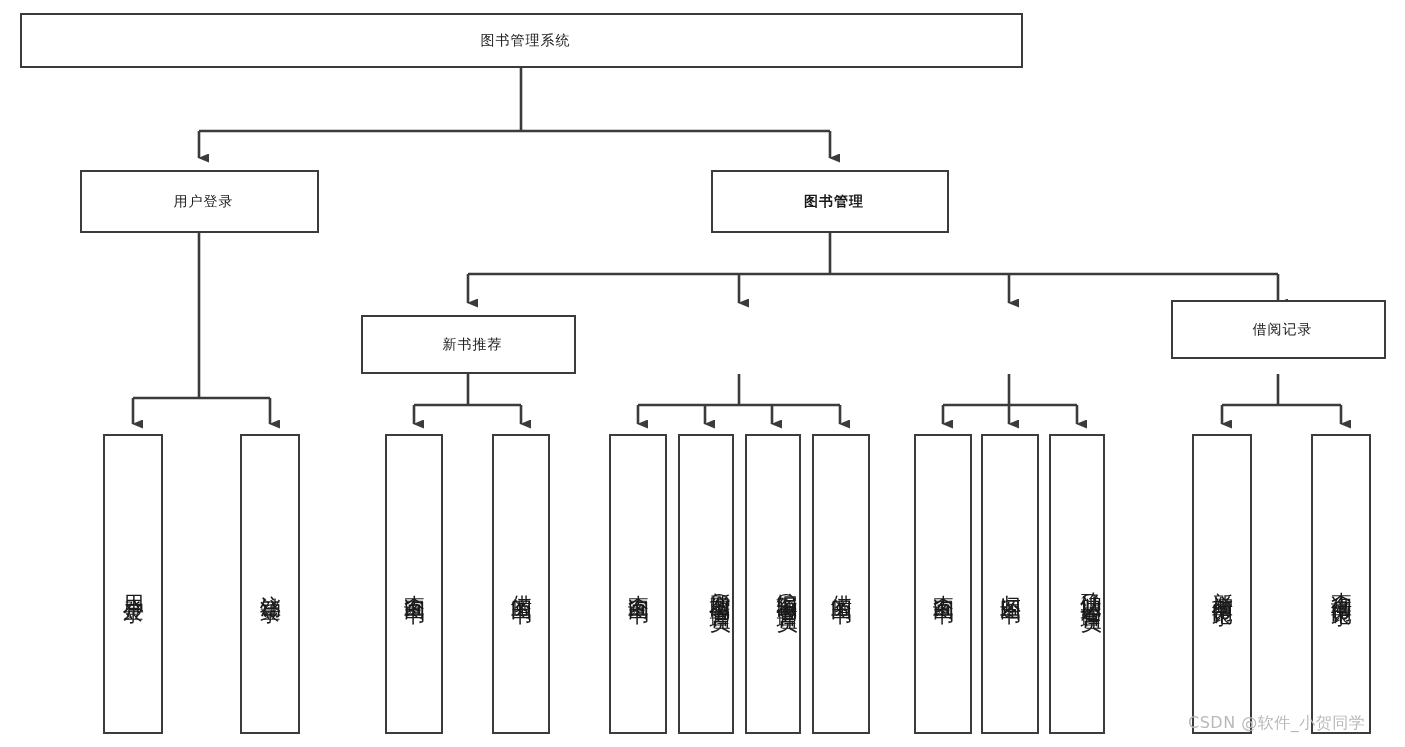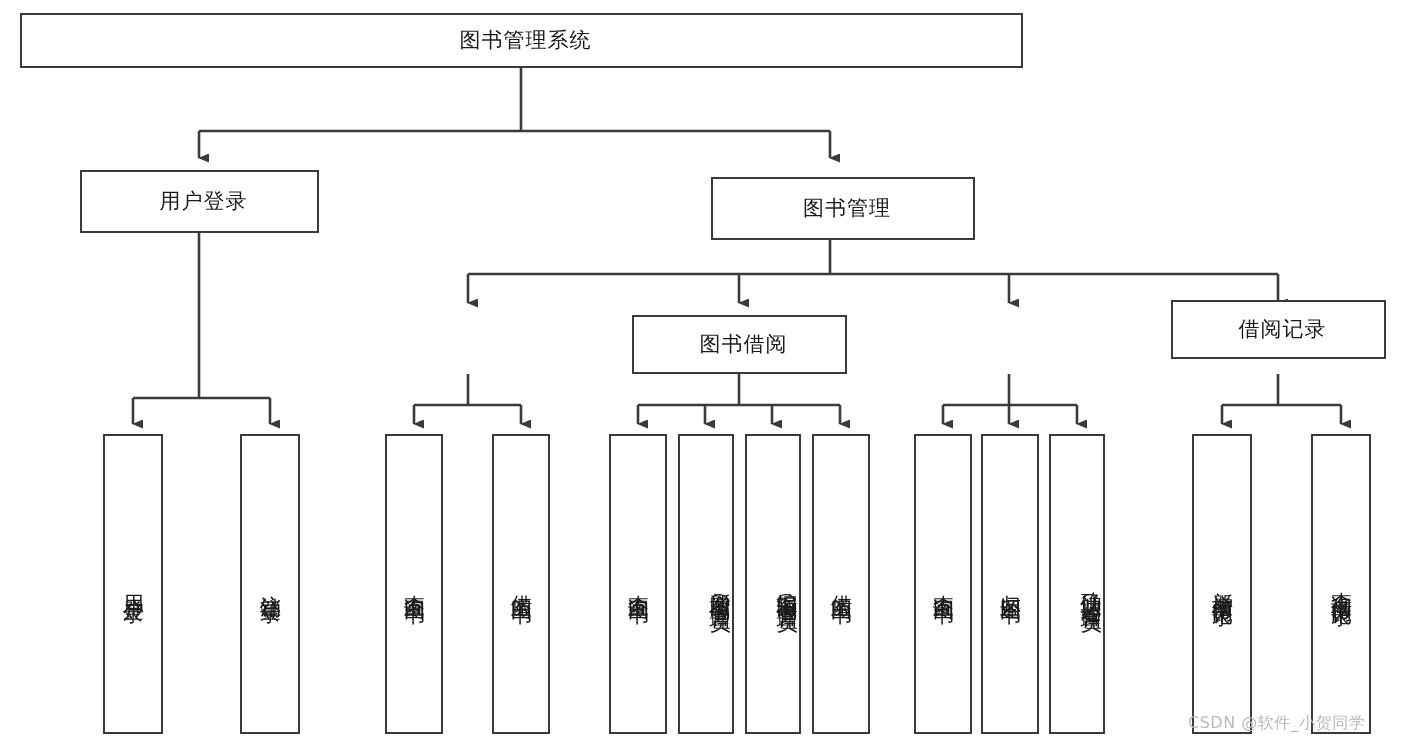--- a/index.html
+++ b/index.html
@@ -21,21 +21,21 @@
     box-sizing:border-box;
     background:#ffffff;
     border:2px solid #3b3b3b;
     display:flex;
     align-items:center;
     justify-content:center;
     color:#1a1a1a;
     line-height:1.18;
   }
   .node.h{            
-    font-size:21px;
+    font-size:14px;
     letter-spacing:1px;
     padding-left:8px;
   }
   .node.v{            
     writing-mode:vertical-rl;
     text-orientation:upright;
     font-size:21px;
     letter-spacing:3px;
     align-items:flex-start;
     justify-content:center;
@@ -106,24 +106,24 @@
       <path d="M1222,405 L1341,405"></path>
       <path d="M1222,405 L1222,424" marker-end="url(#ah)"></path>
       <path d="M1341,405 L1341,424" marker-end="url(#ah)"></path>
     </g>
   </svg>
 
   <div class="node h" style="left:20px;top:13px;width:1003px;height:55px;">图书管理系统</div>
 
   <div class="node h" style="left:80px;top:170px;width:239px;height:63px;">用户登录</div>
 
-  <div class="node h" style="left:711px;top:177px;width:264px;height:63px;">图书管理</div>
+  <div class="node h" style="left:711px;top:170px;width:238px;height:63px;font-weight:bold;">图书管理</div>
 
+  <div class="node h" style="left:361px;top:315px;width:215px;height:59px;">新书推荐</div>
 
-  <div class="node h" style="left:632px;top:315px;width:215px;height:59px;">图书借阅</div>
 
 
   <div class="node h" style="left:1171px;top:300px;width:215px;height:59px;">借阅记录</div>
 
   <div class="node v mid" style="left:103px;top:434px;width:60px;height:300px;">用户登录</div>
 
   <div class="node v mid" style="left:240px;top:434px;width:60px;height:300px;">注销登录</div>
 
   <div class="node v mid" style="left:385px;top:434px;width:58px;height:300px;">查询图书</div>
 

